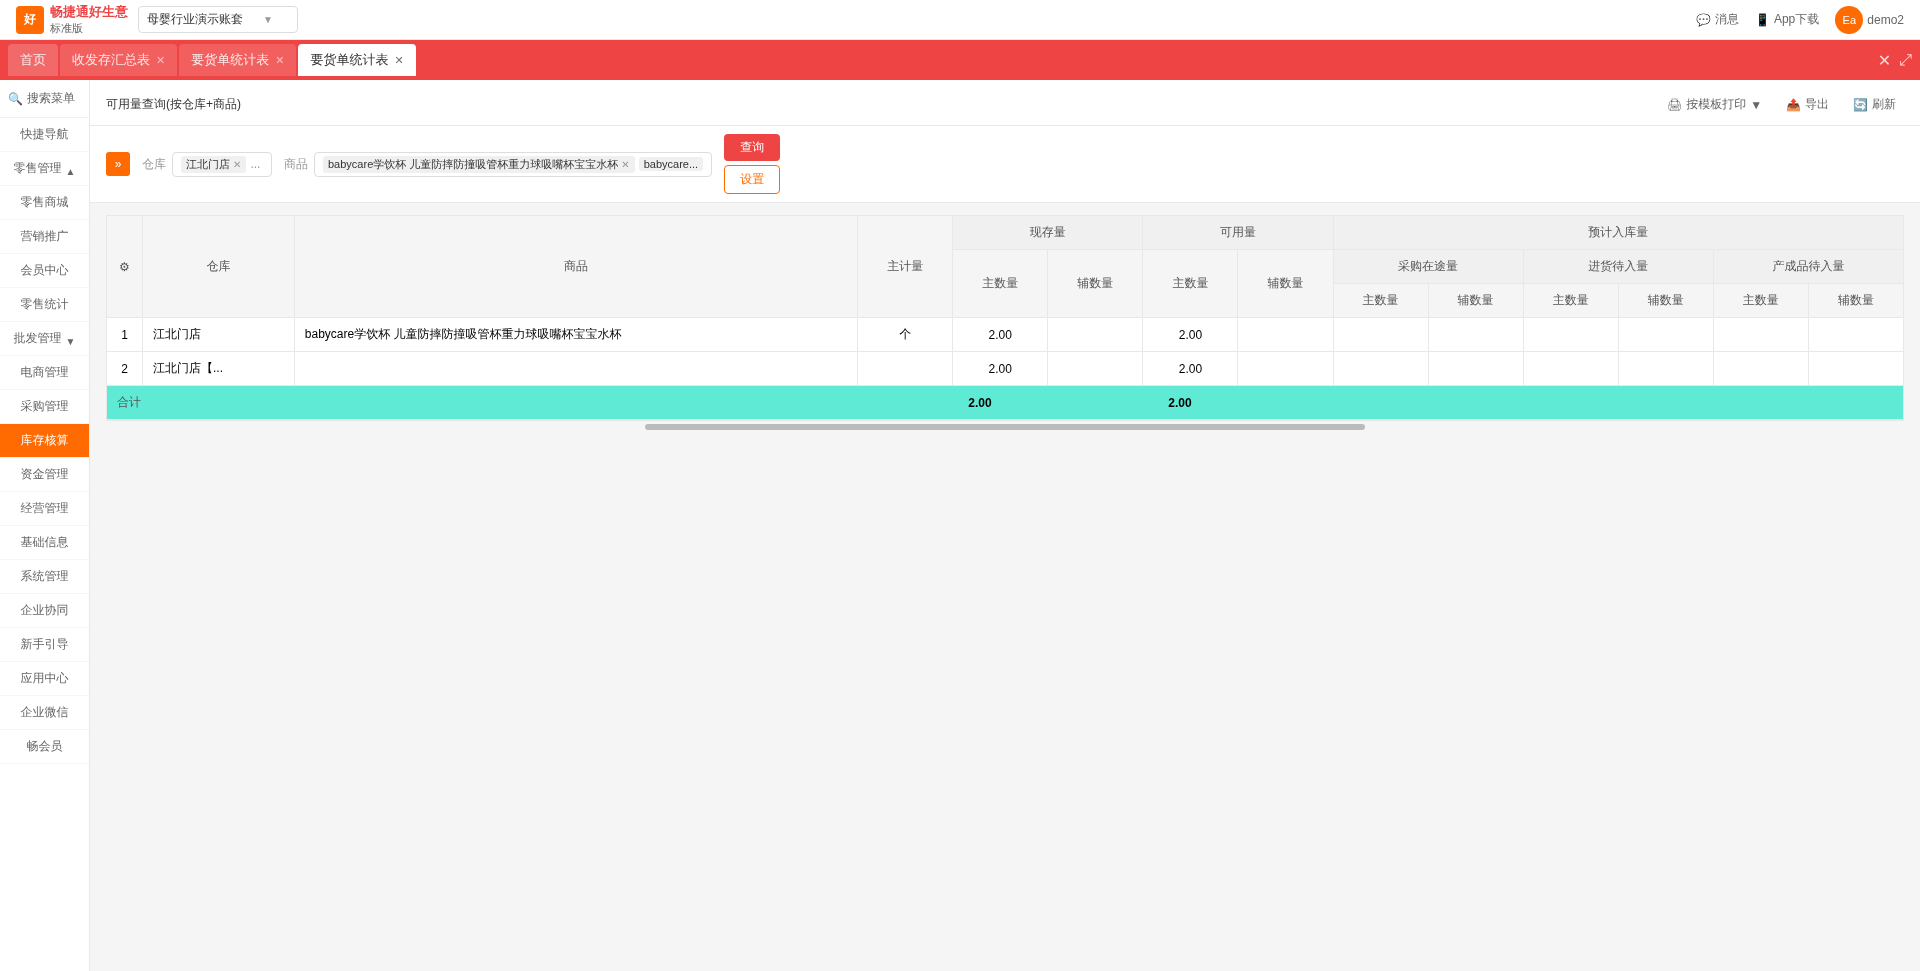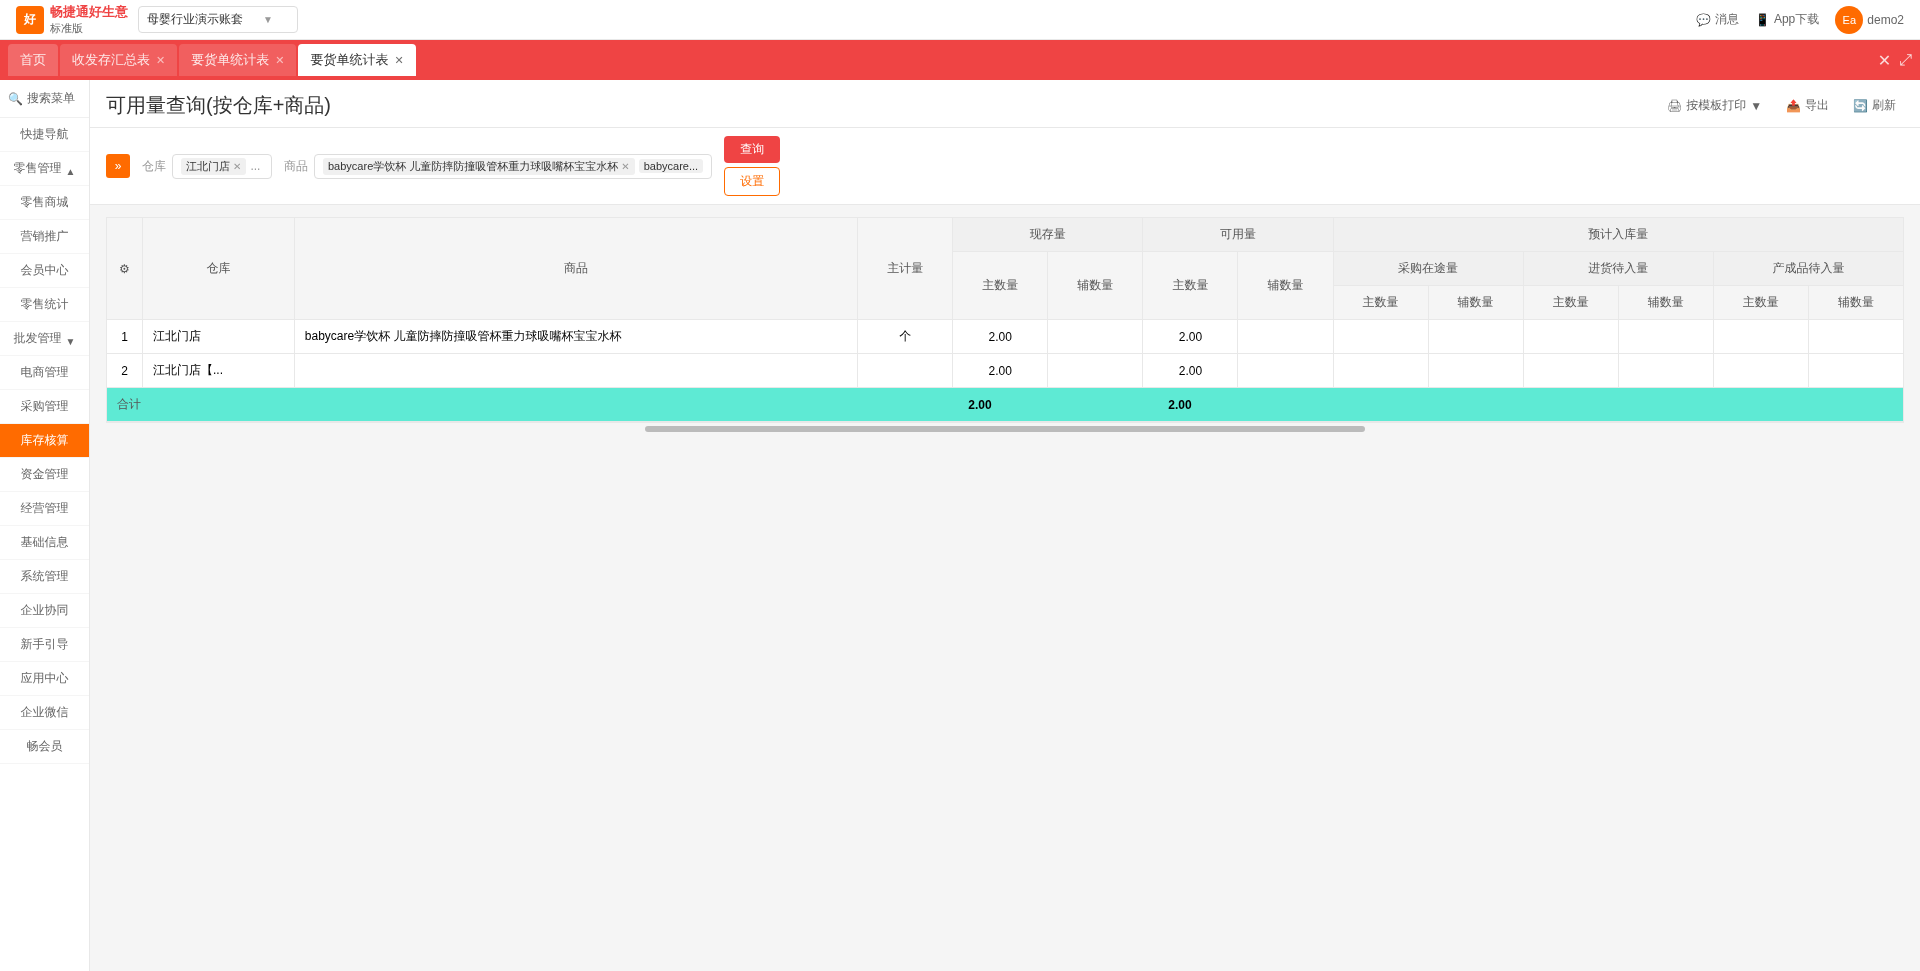--- a/index.html
+++ b/index.html
@@ -99,21 +99,21 @@
     
     .page-header {
       background: #fff;
       padding: 12px 16px 8px;
       display: flex;
       align-items: center;
       justify-content: space-between;
       border-bottom: 1px solid #e8e8e8;
       flex-shrink: 0;
     }
-    .page-title { font-size: 20px; color: #333; font-weight: 500; }
+    .page-title { font-size: 12px; color: #333; font-weight: 500; }
     .page-actions { display: flex; align-items: center; gap: 8px; }
     .page-action-btn {
       display: flex; align-items: center; gap: 4px;
       font-size: 12px; color: #666; cursor: pointer;
       padding: 4px 8px; border-radius: 4px;
     }
 
     
     .filter-bar {
       background: #fff;

